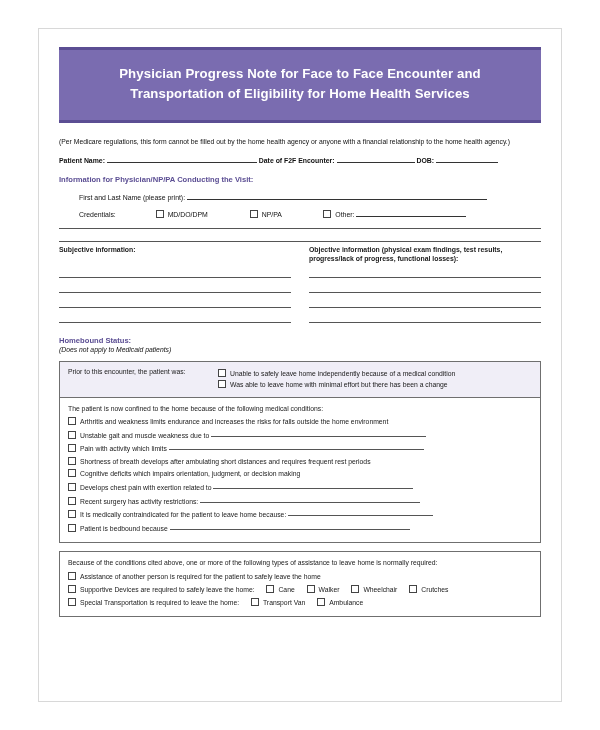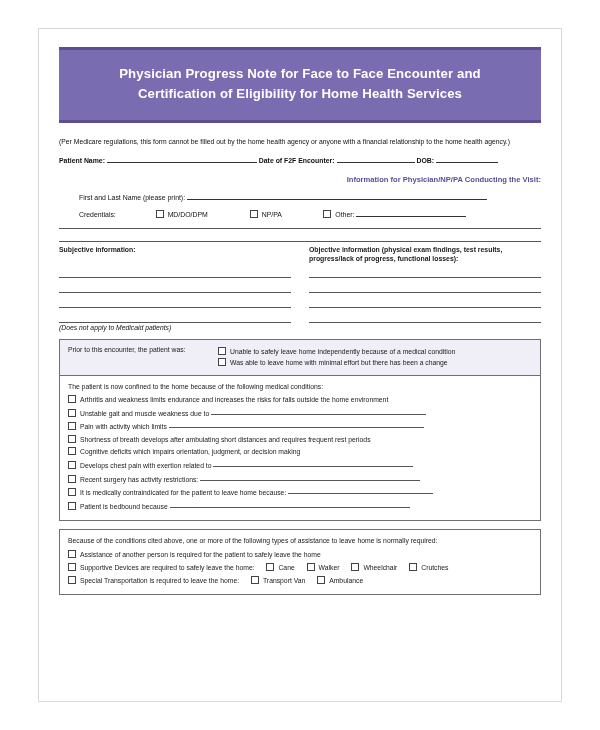--- a/index.html
+++ b/index.html
@@ -61,21 +61,20 @@
     font-size: 6.8px;
     line-height: 10px;
     color: #111;
     margin-top: 14px;
   }
   .section-title {
     color: #5b4e93;
     font-weight: bold;
     font-size: 7.6px;
     margin-top: 11px;
-    text-align: right;
   }
   .subtitle-italic {
     font-style: italic;
     font-size: 6.8px;
     margin-top: 1px;
     color: #111;
   }
   .row {
     font-size: 6.9px;
     margin-top: 8px;
@@ -189,21 +188,21 @@
 </style>
 </head>
 <body>
 
 <div class="page">
   <div class="sheet">
     <div class="inner">
 
       <div class="banner">
         <div class="banner-line">Physician Progress Note for Face to Face Encounter and</div>
-        <div class="banner-line">Certification of Eligibility for Home Health Services</div>
+        <div class="banner-line">Transportation of Eligibility for Home Health Services</div>
       </div>
 
       <div class="note">(Per Medicare regulations, this form cannot be filled out by the home health agency or anyone with a financial relationship to the home health agency.)</div>
 
       <div class="row">
         <span class="lbl">Patient Name:</span>
         <span class="dots" style="width:150px"></span>
         <span class="lbl">Date of F2F Encounter:</span>
         <span class="dots" style="width:78px"></span>
         <span class="lbl">DOB:</span>
@@ -243,20 +242,21 @@
       </div>
       <div class="col2">
         <div class="colline"></div>
         <div class="colline"></div>
       </div>
       <div class="col2">
         <div class="colline"></div>
         <div class="colline"></div>
       </div>
 
+      <div class="section-title" style="margin-top:13px">Homebound Status:</div>
       <div class="subtitle-italic">(Does not apply to Medicaid patients)</div>
 
       <div class="box">
         <div class="box-shade">
           <div class="prior-row">
             <div class="prior-lbl">Prior to this encounter, the patient was:</div>
             <div class="prior-opts">
               <div class="prior-opt">
                 <span class="cb"></span><span>Unable to safely leave home independently because of a medical condition</span>
               </div>

